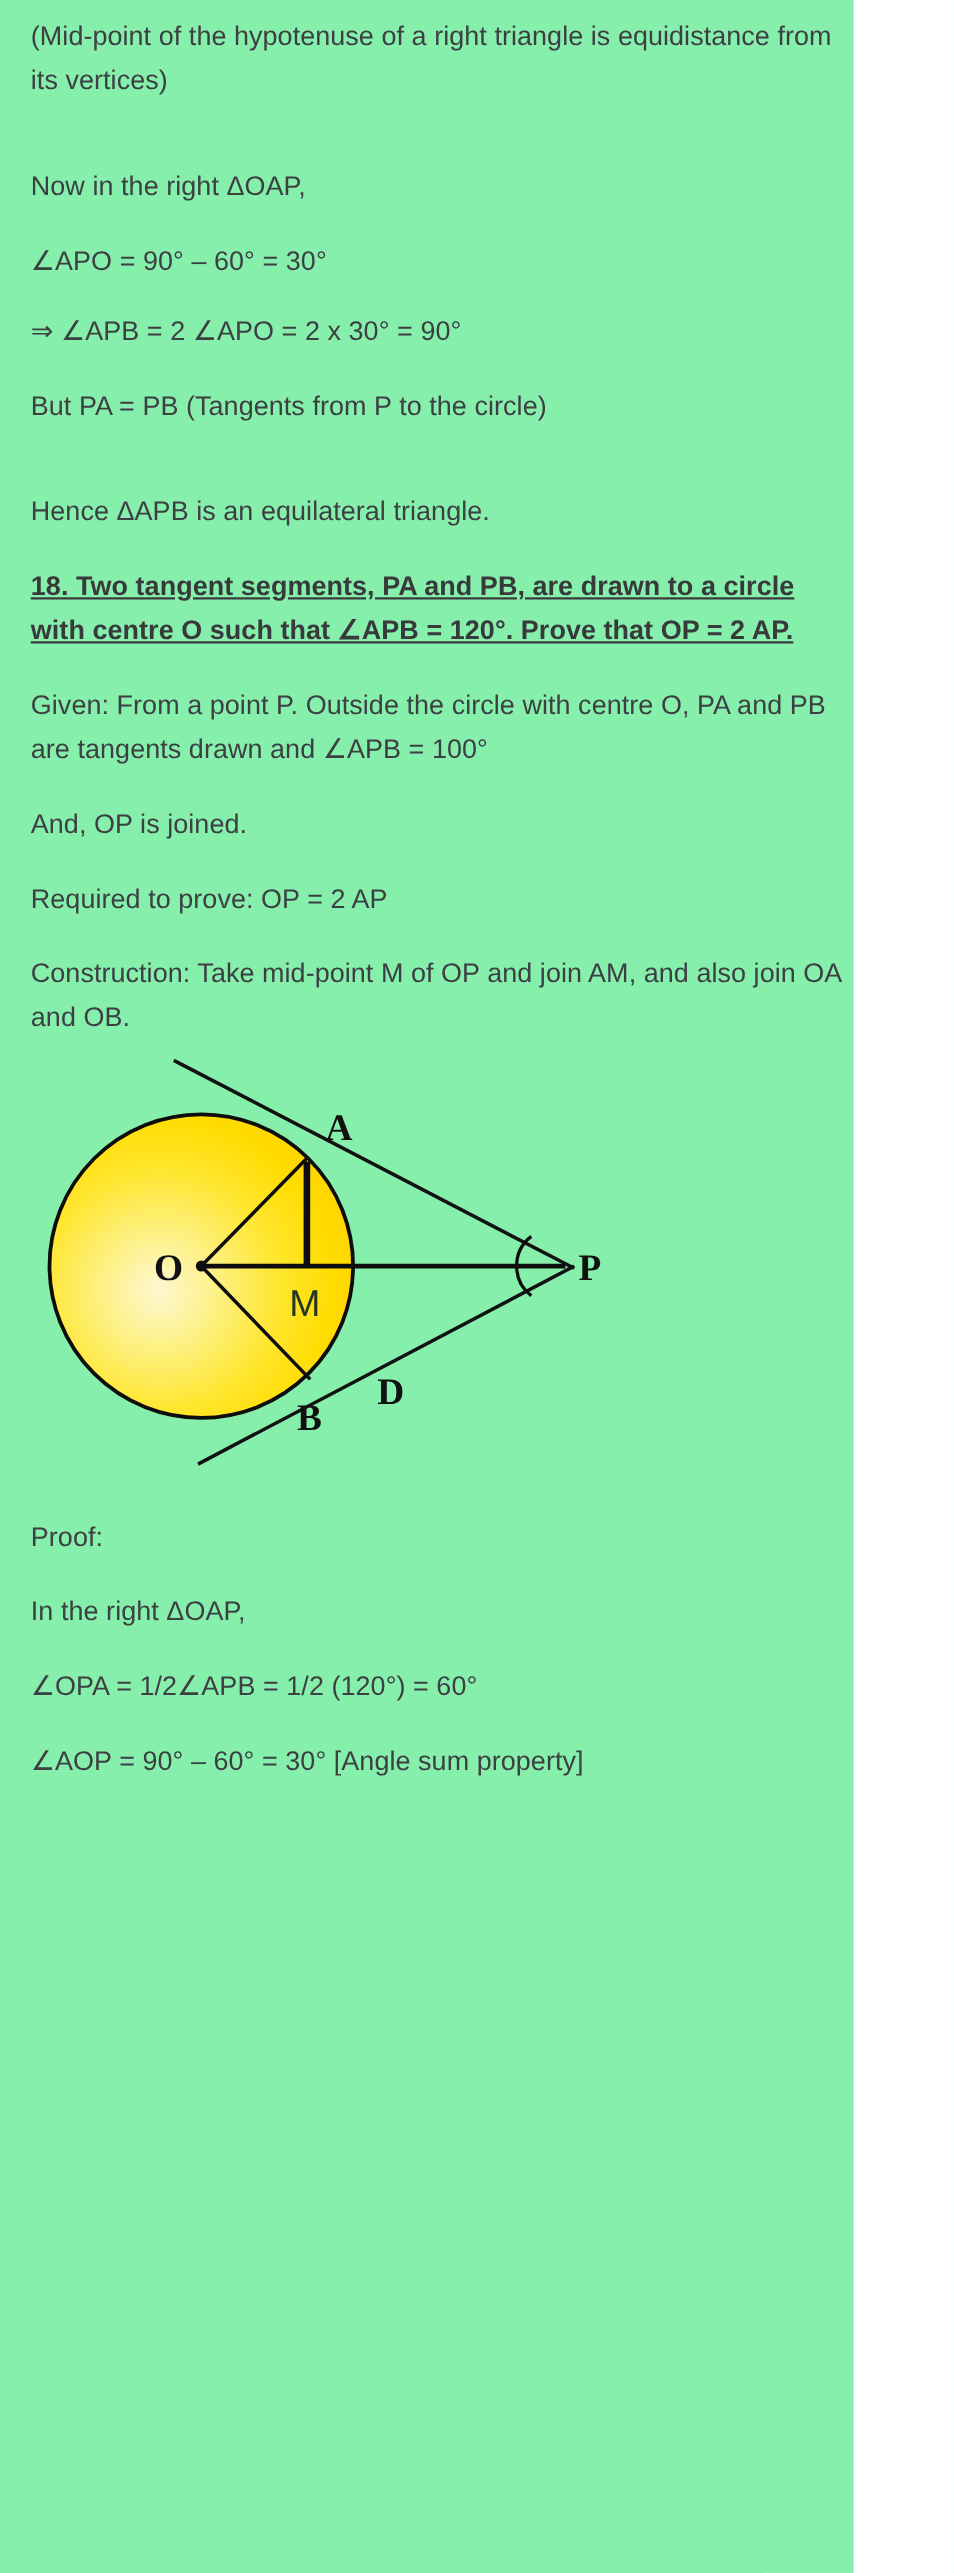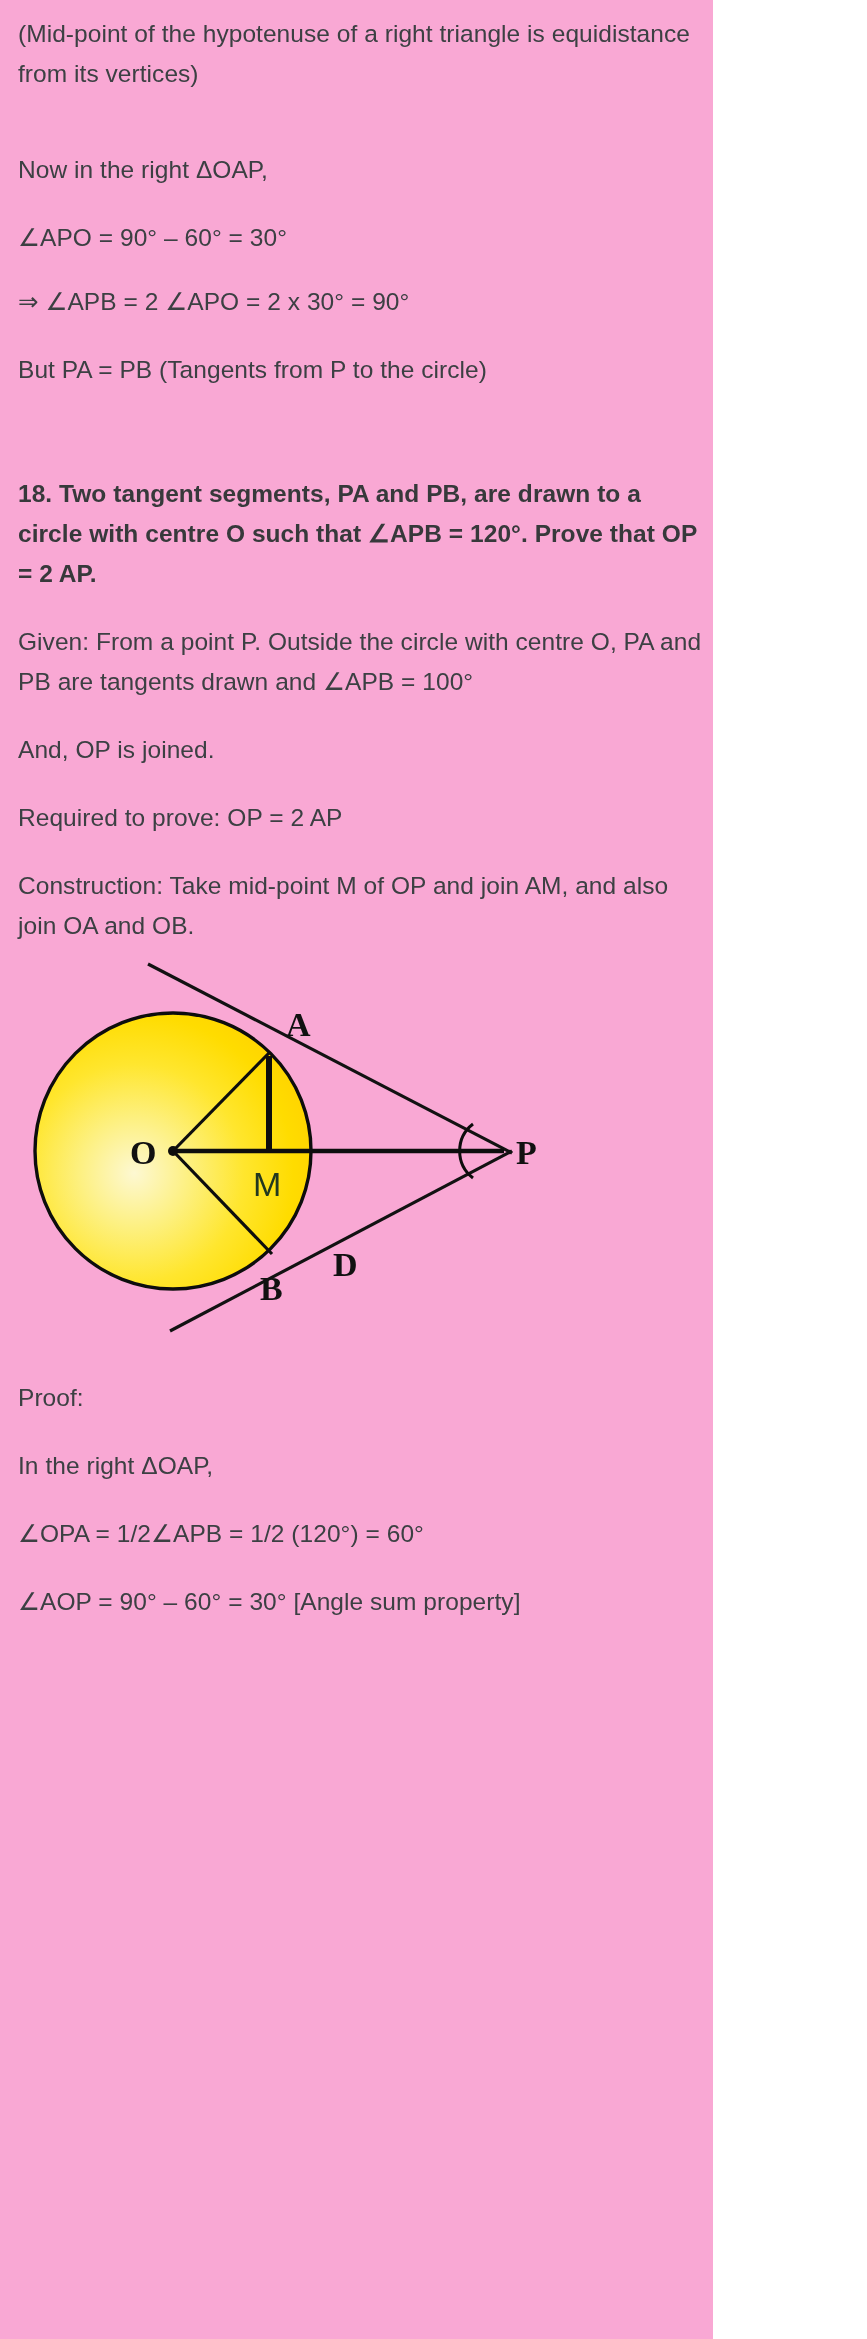--- a/index.html
+++ b/index.html
@@ -9,43 +9,44 @@
     background: #ffffff;
   }
   body {
     width: 867px;
     min-height: 2339px;
     font-family: "Liberation Sans", sans-serif;
     color: #3c4043;
     -webkit-font-smoothing: antialiased;
   }
   .page {
-    width: 713px;
+    width: 776px;
     min-height: 2339px;
     box-sizing: border-box;
-    padding: 14px 10px 0 18px;
-    background: #f9a8d4;
+    padding: 14px 10px 0 28px;
+    background: #86efac;
     position: relative;
   }
   p.para {
     margin: 0 0 0 0;
     padding: 0;
     font-size: 24.5px;
     line-height: 40px;
     letter-spacing: 0.05px;
     color: #3c4043;
     font-weight: 400;
   }
   .gap-lg { height: 28px; }
   .gap-md { height: 24px; }
   .gap-sm { height: 12px; }
   p.bold {
     font-weight: 700;
     color: #37393b;
     line-height: 40px;
+    text-decoration: underline;
   }
   .figure-wrap {
     width: 100%;
     display: block;
     margin: 0;
     padding: 0;
   }
   svg.figure {
     display: block;
   }
@@ -77,20 +78,21 @@
   <div class="gap-md"></div>
 
   <p class="para">⇒ ∠APB = 2 ∠APO = 2 x 30° = 90°</p>
   <div class="gap-lg"></div>
 
   <p class="para">But PA = PB (Tangents from P to the circle)</p>
   <div class="gap-lg"></div>
 
   <div class="gap-lg"></div>
 
+  <p class="para">Hence ΔAPB is an equilateral triangle.</p>
   <div class="gap-lg"></div>
 
   <p class="para bold">18. Two tangent segments, PA and PB, are drawn to a circle with centre O such that ∠APB = 120°. Prove that OP = 2 AP.</p>
   <div class="gap-lg"></div>
 
   <p class="para">Given: From a point P. Outside the circle with centre O, PA and PB are tangents drawn and ∠APB = 100°</p>
   <div class="gap-lg"></div>
 
   <p class="para">And, OP is joined.</p>
   <div class="gap-lg"></div>

